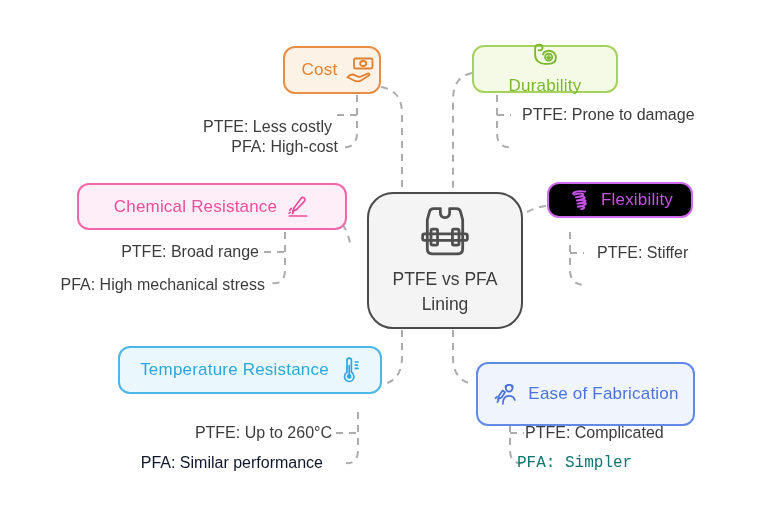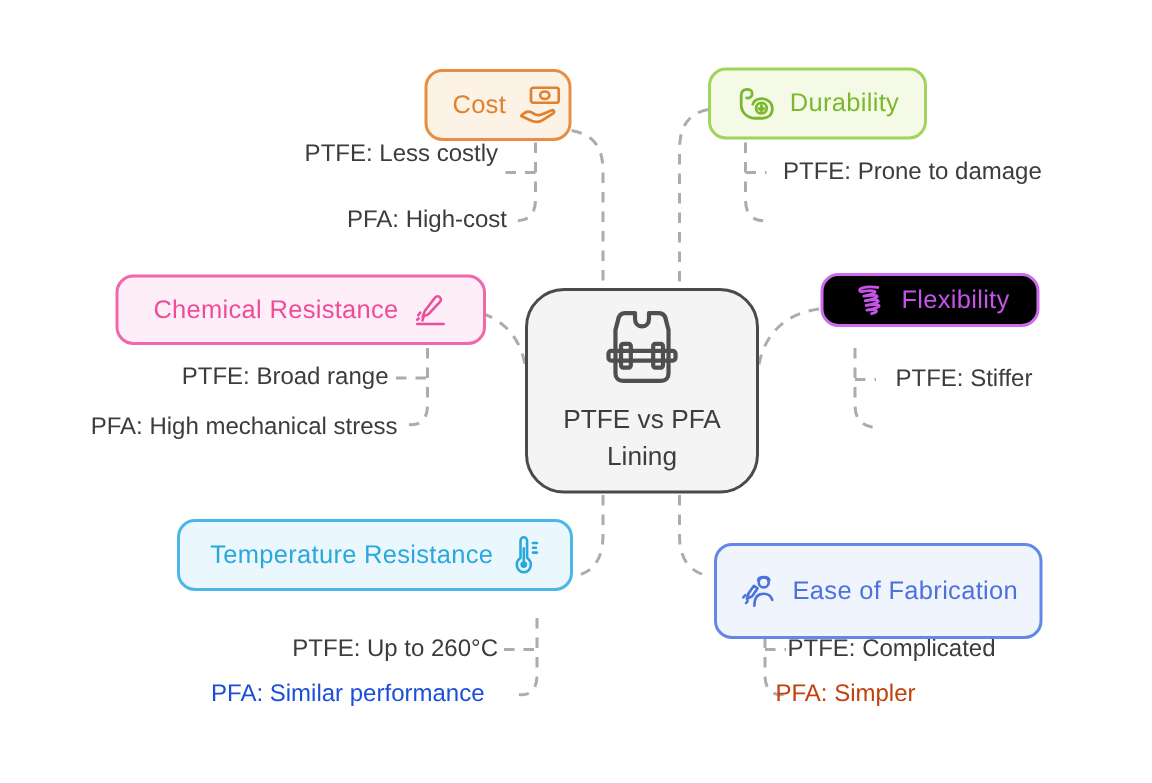--- a/index.html
+++ b/index.html
@@ -13,21 +13,21 @@
     border:2px solid #999;border-radius:12px;background:#fff;
     display:flex;align-items:center;justify-content:center;gap:9px;
     font-size:17px;letter-spacing:.2px;white-space:nowrap;
   }
   .node .icon{display:flex;align-items:center;justify-content:center;}
   .node .icon svg{display:block;}
   .center-node{
     position:absolute;z-index:2;box-sizing:border-box;
     border:2.5px solid #4A4A4A;border-radius:26px;background:#F4F4F4;
     display:flex;flex-direction:column;align-items:center;justify-content:center;
-    text-align:center;font-size:17.5px;line-height:1.38;
+    text-align:center;font-size:17.5px;line-height:1.38;margin-left:17px;
   }
   .center-node .icon{margin-bottom:8px;display:flex;}
   .subtext{
     position:absolute;z-index:1;font-size:16px;line-height:20px;
     color:#3C3C3C;white-space:nowrap;
   }
 </style>
 </head>
 <body>
 
@@ -68,33 +68,33 @@
     <span class="node-label">Cost</span>
     <span class="icon">
       <svg width="28" height="26" viewBox="0 0 28 26" fill="none" stroke="currentColor" stroke-width="1.8" stroke-linecap="round" stroke-linejoin="round">
         <rect x="8" y="1.5" width="18.5" height="10" rx="1.5"></rect>
         <ellipse cx="17.2" cy="6.5" rx="3.1" ry="2.5"></ellipse>
         <path d="M1.5,20.3 C4,17.3 7,16.8 9.5,18.6 C11.5,20 13.5,20.1 15.5,19.2 L21.5,16.6 C23,16 24.1,17.6 22.8,18.6 L15.5,23.2 C13,24.7 10,24.5 7.5,23.2 L1.5,20.3"></path>
       </svg>
     </span>
   </div>
 
-  <div class="node" style="left: 472px; top: 45px; width: 146px; height: 48px; border-color: rgb(164, 210, 92); background: rgb(244, 250, 229); color: rgb(124, 184, 47);">
+  <div class="node" style="left: 472px; top: 45px; width: 146px; height: 48px; border-color: rgb(164, 210, 92); background: rgb(244, 250, 229); color: rgb(124, 184, 47); flex-direction: column;">
     <span class="icon">
       <svg width="27" height="25" viewBox="0 0 26 24" fill="none" stroke="currentColor" stroke-width="1.8" stroke-linecap="round" stroke-linejoin="round">
         <path d="M7,2.5 C4.5,2.5 3,4 3,6.5 L3,12 C3,17.5 7,21 12.5,21 L16,21 C20.5,21 23,18.5 23,15 C23,10.5 19,8 15,8.5 C12.5,8.8 11,10 10.5,12"></path>
         <path d="M7,2.5 C9.5,2.5 10.4,4 10,6 C9.6,7.6 8,8.4 6.5,7.9"></path>
         <circle cx="16" cy="14.5" r="3.4"></circle>
         <path d="M16,12.8 V16 M14.6,14.8 L16,16.2 L17.4,14.8"></path>
       </svg>
     </span>
     <span class="node-label">Durability</span>
   </div>
 
-  <div class="node" style="left: 77px; top: 183px; width: 247px; height: 47px; border-color: rgb(242, 102, 170); background: rgb(253, 238, 247); color: rgb(238, 77, 155);">
+  <div class="node" style="left: 77px; top: 183px; width: 270px; height: 47px; border-color: rgb(242, 102, 170); background: rgb(253, 238, 247); color: rgb(238, 77, 155);">
     <span class="node-label">Chemical Resistance</span>
     <span class="icon">
       <svg width="24" height="24" viewBox="0 0 24 24" fill="none" stroke="currentColor" stroke-width="1.7" stroke-linecap="round" stroke-linejoin="round">
         <path d="M15.2,3.2 C16,2.2 17.5,2.2 18.3,3.2 C19.1,4 19.1,5.5 18.3,6.3 L10.5,14.6 L6.8,16.1 L8.2,12.4 Z"></path>
         <path d="M5.2,13.4 L3.8,15.2 M7.3,16.9 L6.6,18.6 M4.1,17.3 L3.1,18.1"></path>
         <path d="M3.2,21 L20.8,21"></path>
       </svg>
     </span>
   </div>
 
@@ -125,29 +125,29 @@
         <circle cx="16.5" cy="7" r="3.2"></circle>
         <path d="M12.9,5.6 C13.4,3 19.6,3 20.1,5.6"></path>
         <path d="M10.5,22 C10.5,16.5 13,14.3 16.5,14.3 C19.4,14.3 21.3,15.8 22,18.2"></path>
         <path d="M10.2,9.2 L12.6,10.8 L9.2,15.8 L5.8,17.6 L6.8,13.9 Z"></path>
         <path d="M4.8,15.2 L3.4,16.6 M6.2,18.9 L5.2,20.2"></path>
       </svg>
     </span>
     <span class="node-label">Ease of Fabrication</span>
   </div>
 
-  <span class="subtext" style="right: 436px; top: 93px; color: rgb(60, 60, 60);">PTFE: Less costly</span>
+  <span class="subtext" style="right: 436px; top: 117px; color: rgb(60, 60, 60);">PTFE: Less costly</span>
   <span class="subtext" style="right: 430px; top: 137px; color: rgb(60, 60, 60);">PFA: High-cost</span>
 
   <span class="subtext" style="left: 522px; top: 105px; color: rgb(60, 60, 60);">PTFE: Prone to damage</span>
 
   <span class="subtext" style="right: 509px; top: 242px; color: rgb(60, 60, 60);">PTFE: Broad range</span>
   <span class="subtext" style="right: 503px; top: 275px; color: rgb(60, 60, 60);">PFA: High mechanical stress</span>
 
   <span class="subtext" style="left: 597px; top: 243px; color: rgb(60, 60, 60);">PTFE: Stiffer</span>
 
   <span class="subtext" style="right: 436px; top: 423px; color: rgb(60, 60, 60);">PTFE: Up to 260°C</span>
-  <span class="subtext" style="right: 445px; top: 453px; color: #1d4ed8;">PFA: Similar performance</span>
+  <span class="subtext" style="right: 445px; top: 453px; color: #0f172a;">PFA: Similar performance</span>
 
   <span class="subtext" style="left: 525px; top: 423px; color: rgb(60, 60, 60);">PTFE: Complicated</span>
-  <span class="subtext" style="left: 517px; top: 453px; color: #c2410c;">PFA: Simpler</span>
+  <span class="subtext" style="left: 517px; top: 453px; color: #0f766e; font-family: Liberation Mono, monospace;">PFA: Simpler</span>
 
 </div>
 
 </body></html>

